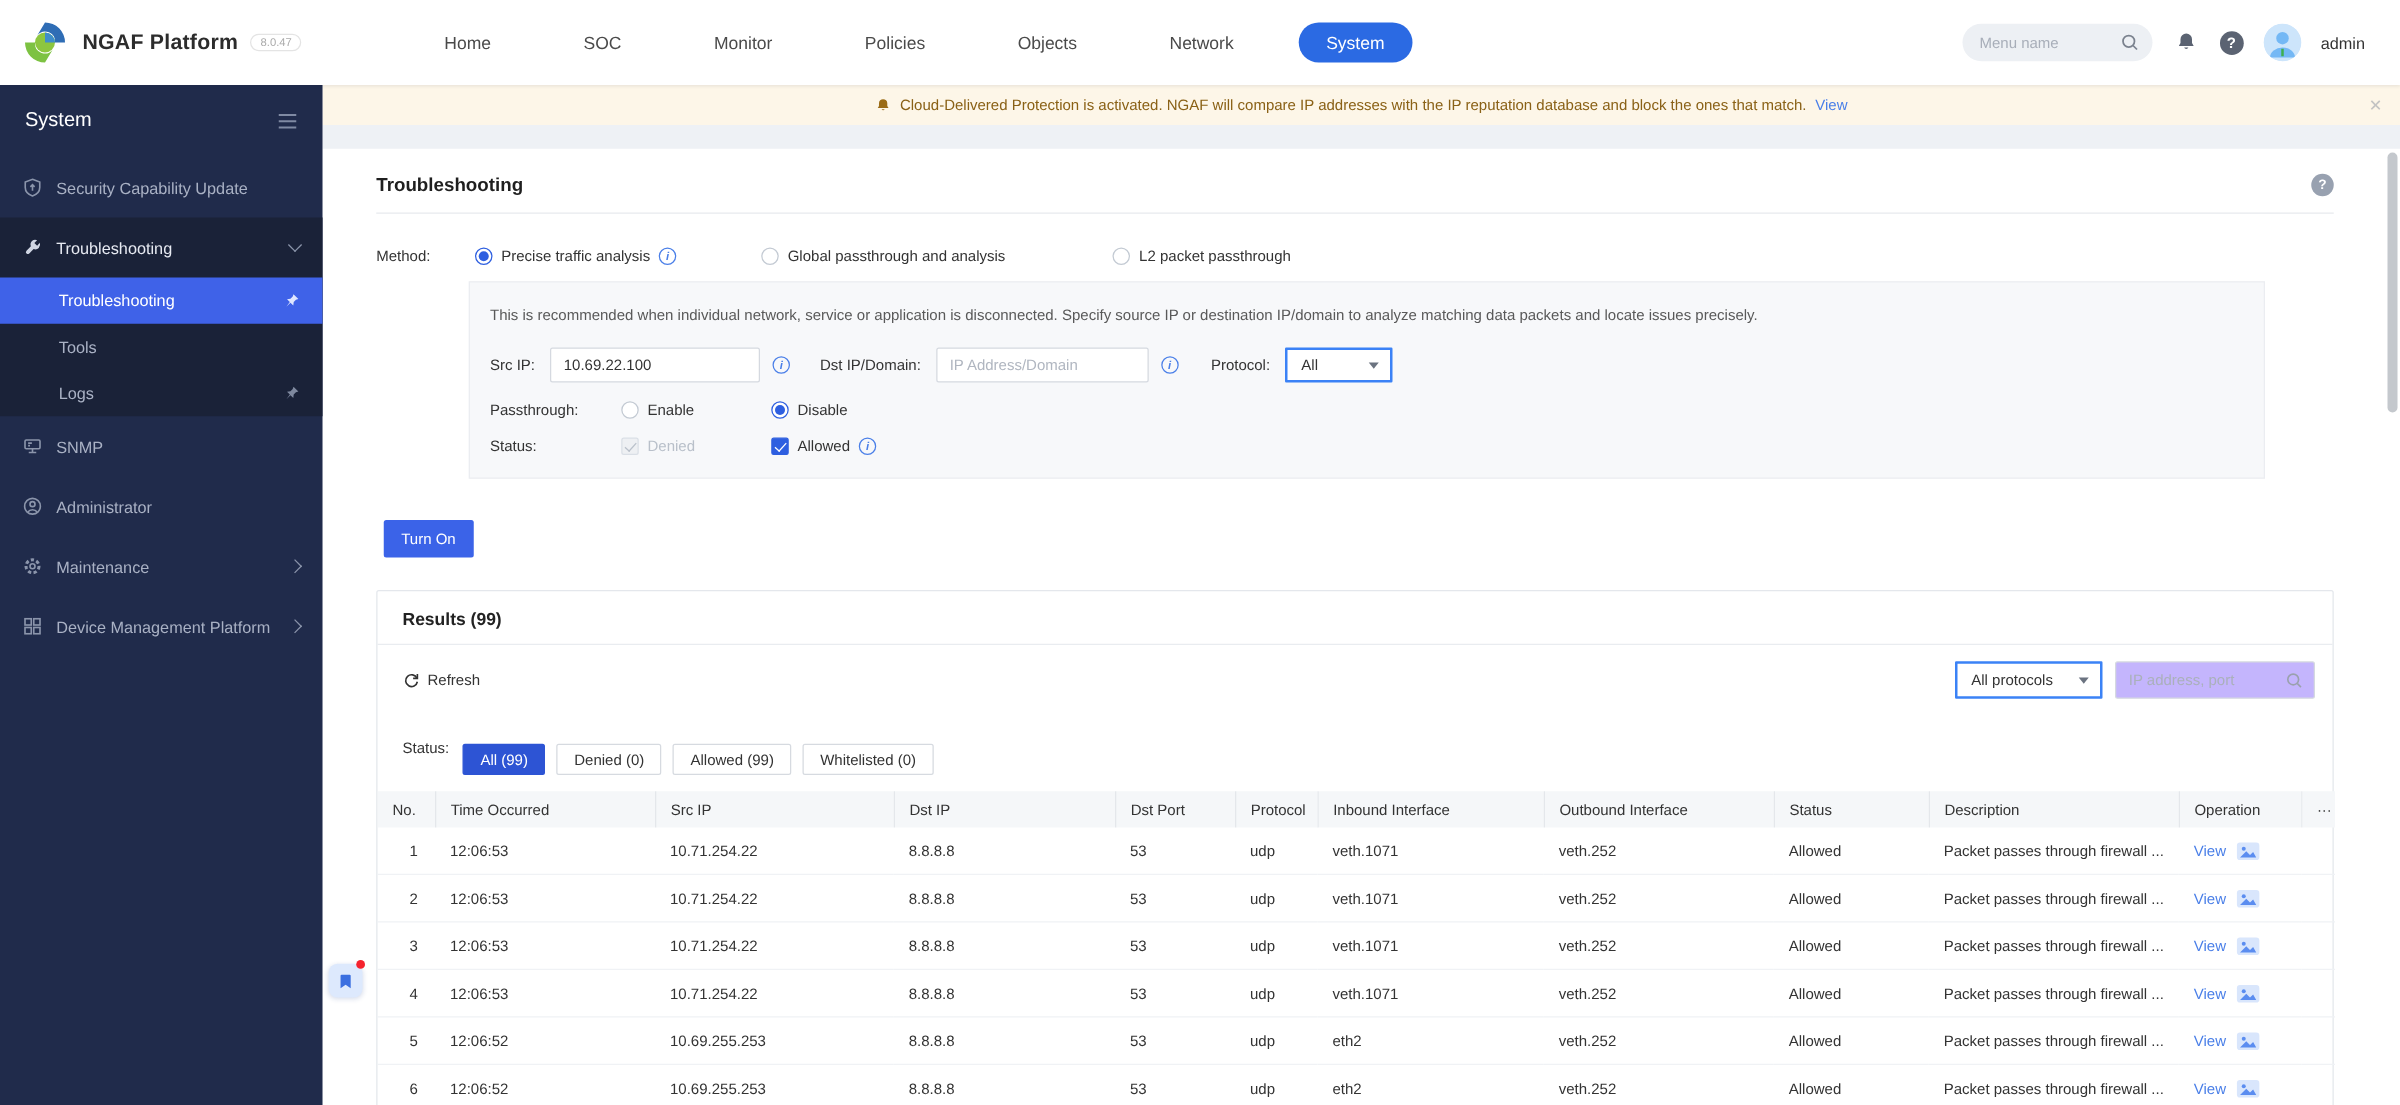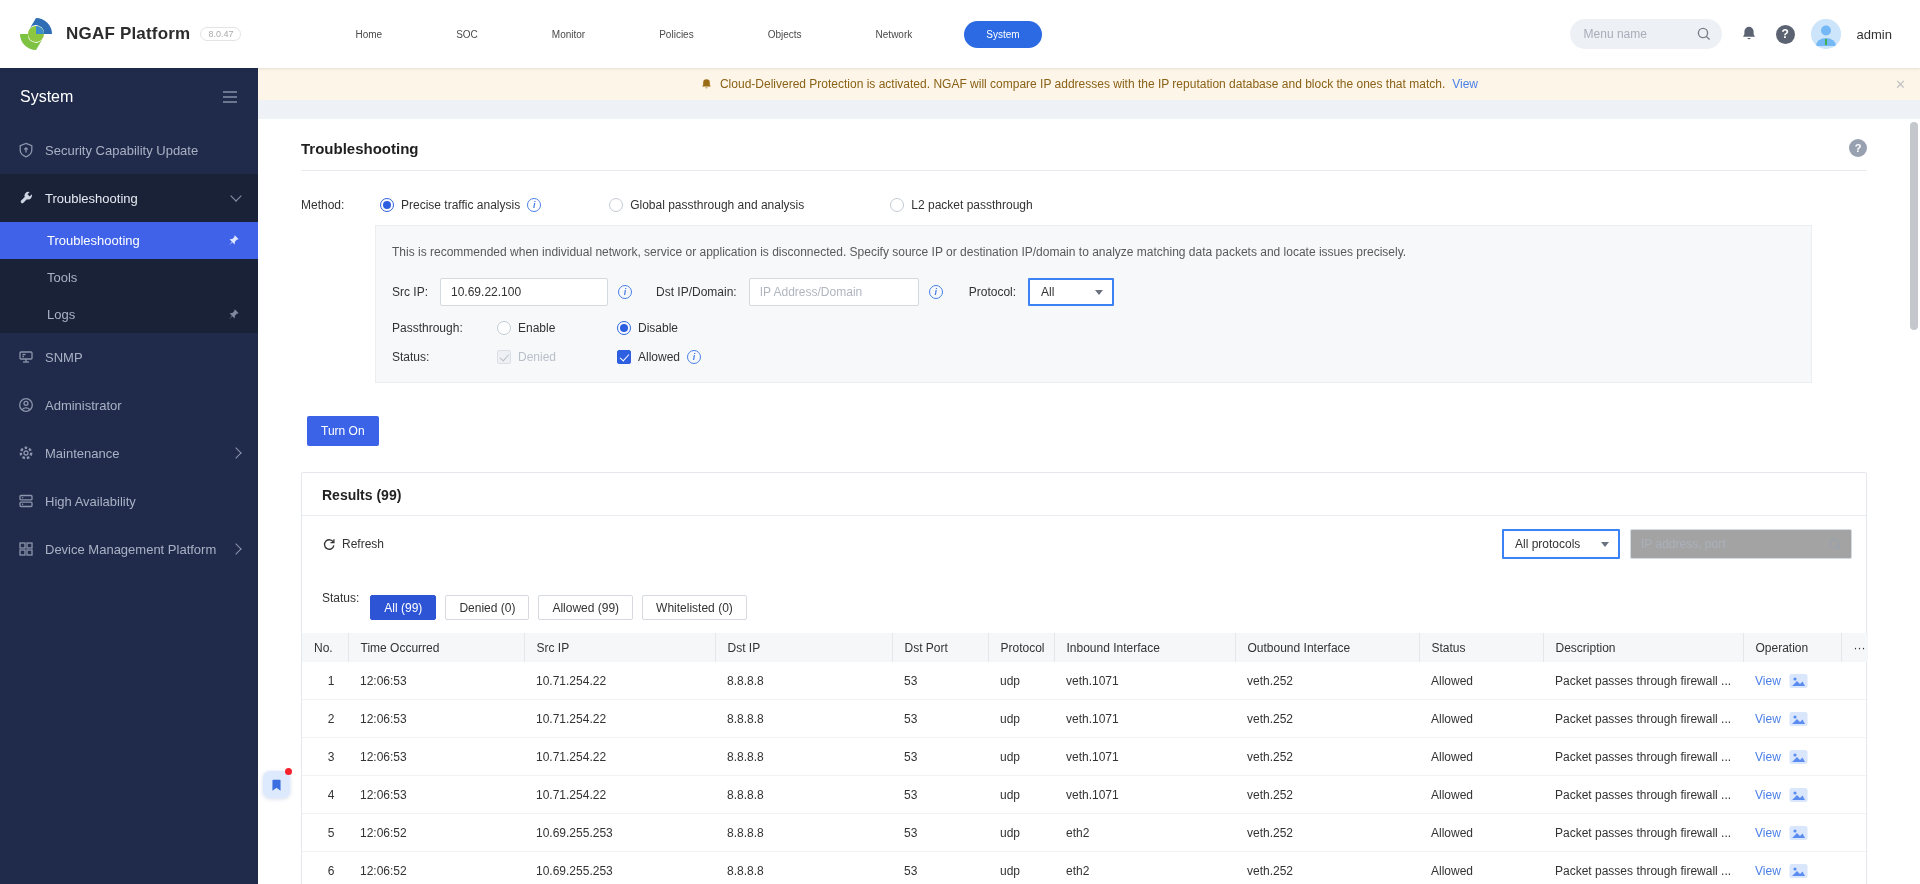--- a/index.html
+++ b/index.html
@@ -16,21 +16,21 @@
     position:absolute; top:0; left:0; width:1920px; height:68px;
     background:#fff; display:flex; align-items:center; z-index:20;
     box-shadow:0 1px 3px rgba(20,30,60,.10);
     padding:0 28px 0 16px;
   }
   .brand { display:flex; align-items:center; gap:10px; }
   .brand-name { font-size:17px; font-weight:bold; color:#2c2c2c; letter-spacing:.2px; }
   .version-badge { font-size:9px; color:#aaa; border:1px solid #e4e4e4; border-radius:9px; padding:1px 7px; background:#fff; }
   .topnav { display:flex; align-items:center; margin-left:92px; gap:30px; }
   .topnav .nav-item {
-    font-size:10px; color:#4a4a4a; padding:8px 22px; border-radius:18px; cursor:pointer; white-space:nowrap;
+    font-size:14px; color:#4a4a4a; padding:8px 22px; border-radius:18px; cursor:pointer; white-space:nowrap;
   }
   .topnav .nav-item.active { background:var(--header-active,#2b6ae3); color:#fff; }
   .header-right { margin-left:auto; display:flex; align-items:center; gap:16px; }
   .menu-search {
     width:152px; height:30px; background:#edf0f4; border-radius:15px;
     display:flex; align-items:center; padding:0 10px 0 14px; gap:8px;
   }
   .menu-search input { flex:1; min-width:0; border:none; outline:none; background:transparent; font-size:12px; color:#555; font-family:inherit; }
   .menu-search input::placeholder { color:#a8aeb9; }
   .icon-btn { width:22px; height:22px; display:flex; align-items:center; justify-content:center; cursor:pointer; }
@@ -135,21 +135,21 @@
 
   
   .results-card { margin-top:26px; border:1px solid #e4e7ec; border-radius:2px; background:#fff; }
   .results-head { padding:14px 20px 12px; border-bottom:1px solid #e9ecf0; }
   .results-title { font-size:14px; font-weight:bold; color:#222; }
   .results-toolbar { display:flex; align-items:center; padding:13px 14px 9px 20px; }
   .refresh { display:flex; align-items:center; gap:6px; color:#333; cursor:pointer; }
   .toolbar-right { margin-left:auto; display:flex; align-items:center; gap:10px; }
   .proto-select { width:118px; height:30px; }
   .table-search {
-    width:222px; height:30px; border:1px solid #d5d9e0; border-radius:2px; background:#a3a3a3;
+    width:160px; height:30px; border:1px solid #d5d9e0; border-radius:2px; background:#c4b5fd;
     display:flex; align-items:center; padding:0 8px 0 10px; gap:6px;
   }
   .table-search input { flex:1; min-width:0; border:none; outline:none; background:transparent; font-size:12px; color:#333; font-family:inherit; }
   .table-search input::placeholder { color:#aab0bb; }
 
   .filter-row { display:flex; align-items:center; gap:9px; padding:7px 20px 13px; }
   .filter-label { margin-right:2px; }
   .filter-btn {
     height:25px; padding:0 13px; border:1px solid #d6dae0; border-radius:2px; background:#fff;
     font-size:12px; color:#333; font-family:inherit; cursor:pointer;margin-top:20px;
@@ -326,31 +326,20 @@
     <span>
       <svg width="16" height="16" viewBox="0 0 16 16" fill="none" stroke="#8b95ab">
         <circle cx="8" cy="8" r="5.2" stroke-width="2.4" stroke-dasharray="2.6 1.9"></circle>
         <circle cx="8" cy="8" r="2" stroke-width="1.3"></circle>
       </svg>
       </span>
     <span class="grow">Maintenance</span>
     <span class="chev right"></span>
   </div>
 
-  <div class="side-item">
-    <span>
-      <svg width="16" height="16" viewBox="0 0 16 16" fill="none" stroke="#8b95ab" stroke-width="1.3">
-        <rect x="2" y="2.5" width="12" height="4.4" rx="1"></rect>
-          <rect x="2" y="9.1" width="12" height="4.4" rx="1"></rect>
-        <circle cx="4.6" cy="4.7" r=".7" fill="#8b95ab" stroke="none"></circle>
-          <circle cx="4.6" cy="11.3" r=".7" fill="#8b95ab" stroke="none"></circle>
-      </svg>
-      </span>
-    <span class="grow">High Availability</span>
-  </div>
 
   <div class="side-item">
     <span>
       <svg width="16" height="16" viewBox="0 0 16 16" fill="none" stroke="#8b95ab" stroke-width="1.3">
         <rect x="2" y="2" width="5" height="5"></rect>
           <rect x="9" y="2" width="5" height="5"></rect>
         <rect x="2" y="9" width="5" height="5"></rect>
           <rect x="9" y="9" width="5" height="5"></rect>
       </svg>
       </span>

